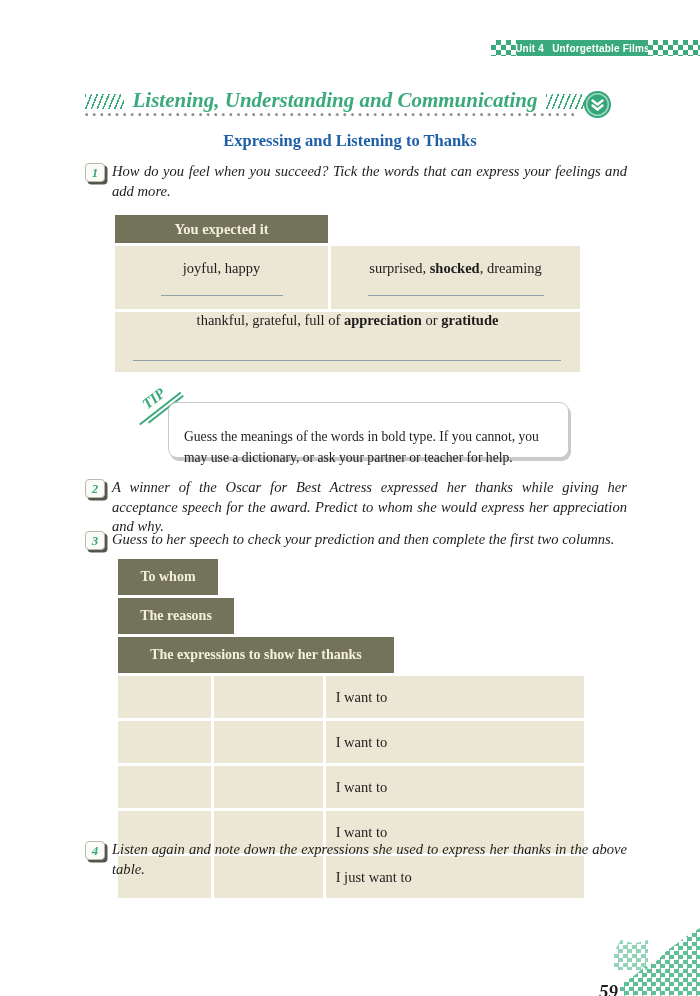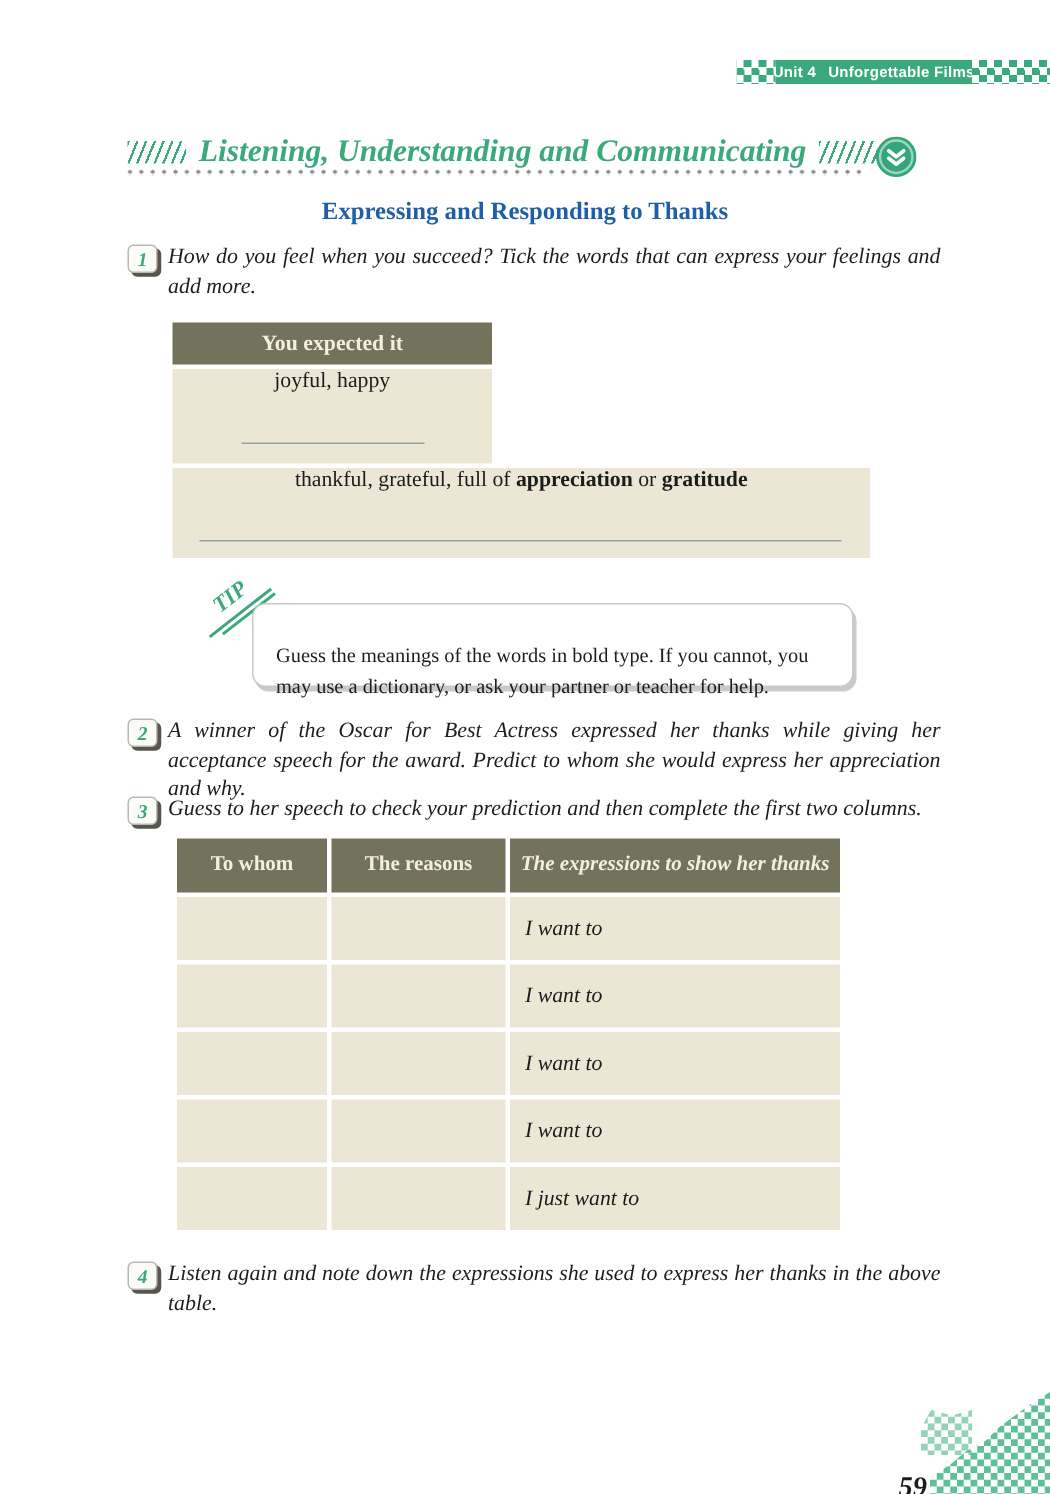--- a/index.html
+++ b/index.html
@@ -78,21 +78,21 @@
   .t1-head{display:flex;gap:3px;}
   .t1-head .hcell{
     height:28px;background:var(--olive);color:#f4efdd;font-weight:bold;font-size:14.5px;
     display:flex;align-items:center;justify-content:center;
   }
   .t1-c1{width:213px;} .t1-c2{width:249px;}
   .t1-row{display:flex;gap:3px;margin-top:3px;}
   .t1-row .bcell{
     height:63px;background:var(--cream);font-size:14.5px;
     display:flex;flex-direction:column;align-items:center;justify-content:flex-start;
-    position:relative;
+    padding-top:14px;position:relative;
   }
   .write-line{height:1px;background:#93a2ab;position:absolute;}
   .t1-row .write-line{bottom:13px;}
   .t1-c1 .write-line{width:122px;}
   .t1-c2 .write-line{width:176px;}
   .t1-span{
     margin-top:3px;height:60px;background:var(--cream);font-size:14.5px;
     display:flex;align-items:flex-start;justify-content:center;position:relative;
   }
   .t1-span .write-line{width:428px;bottom:11px;left:18px;}
@@ -110,26 +110,26 @@
     font-size:15px;font-weight:bold;font-style:italic;text-align:center;
   }
   .tip-label::before,.tip-label::after{
     content:"";position:absolute;left:-6px;height:1.5px;background:var(--green);
   }
   .tip-label::before{top:19px;width:52px;}
   .tip-label::after{top:23px;width:44px;left:2px;}
 
   
   .table2{position:absolute;top:559px;left:118px;width:466px;}
-  .t2-head{display:flex;gap:3px;}
+  .t2-head{display:flex;gap:3px;flex-direction:column;}
   .t2-head .hcell{
     height:36px;background:var(--olive);color:#f4efdd;font-weight:bold;font-size:14px;
     display:flex;align-items:center;justify-content:center;
   }
-  .t2-c1{width:100px;} .t2-c2{width:116px;} .t2-c3{width:220px;font-style:italic;}
+  .t2-c1{width:100px;} .t2-c2{width:116px;} .t2-c3{width:276px;}
   .t2-row{display:flex;gap:3px;margin-top:3px;}
   .t2-row .bcell{height:42px;background:var(--cream);font-size:14.5px;display:flex;align-items:center;}
   .t2-row .t2-c3{padding-left:10px;}
 
   
   .page-number{
     position:absolute;top:937px;left:599px;font-size:19px;font-weight:bold;font-style:italic;margin-top:44px;
   }
   .corner-pattern{
     position:absolute;right:0;bottom:0;width:80px;height:68px;
@@ -166,36 +166,40 @@
   <div class="circle-icon">
     <svg width="27" height="27" viewBox="0 0 27 27">
       <circle cx="13.5" cy="13.5" r="13.5" fill="#35a57a"></circle>
       <circle cx="13.5" cy="13.5" r="10.8" fill="none" stroke="#9bd7bd" stroke-width="1.6"></circle>
       <path d="M8.5 9.5 L13.5 13.5 L18.5 9.5" fill="none" stroke="#ffffff" stroke-width="2.4" stroke-linecap="round" stroke-linejoin="round"></path>
       <path d="M8.5 14.5 L13.5 18.5 L18.5 14.5" fill="none" stroke="#ffffff" stroke-width="2.4" stroke-linecap="round" stroke-linejoin="round"></path>
     </svg>
   </div>
   <div class="dotted-line"></div>
 
-  <div class="subtitle">Expressing and Responding to Thanks</div>
+  <div class="subtitle">Expressing and Listening to Thanks</div>
 
   <div class="exercise" id="ex1">
     <div class="badge">1</div>
     <p class="ex-text">How do you feel when you succeed? Tick the words that can express your feelings and add more.</p>
   </div>
 
   <div class="table1">
     <div class="t1-head">
       <div class="hcell t1-c1">You expected it</div>
     </div>
     <div class="t1-row">
       <div class="bcell t1-c1">
         <span>joyful, happy</span>
         <div class="write-line"></div>
       </div>
+      <div class="bcell t1-c2">
+        <span><span>surprised, </span><b>shocked</b><span>, dreaming</span></span>
+        <div class="write-line"></div>
+      </div>
     </div>
     <div class="t1-span">
       <span><span>thankful, grateful, full of </span><b>appreciation</b><span> or </span><b>gratitude</b></span>
       <div class="write-line"></div>
     </div>
   </div>
 
   <div class="tip-label">TIP</div>
   <div class="tip-box">Guess the meanings of the words in bold type. If you cannot, you may use a dictionary, or ask your partner or teacher for help.</div>
 

